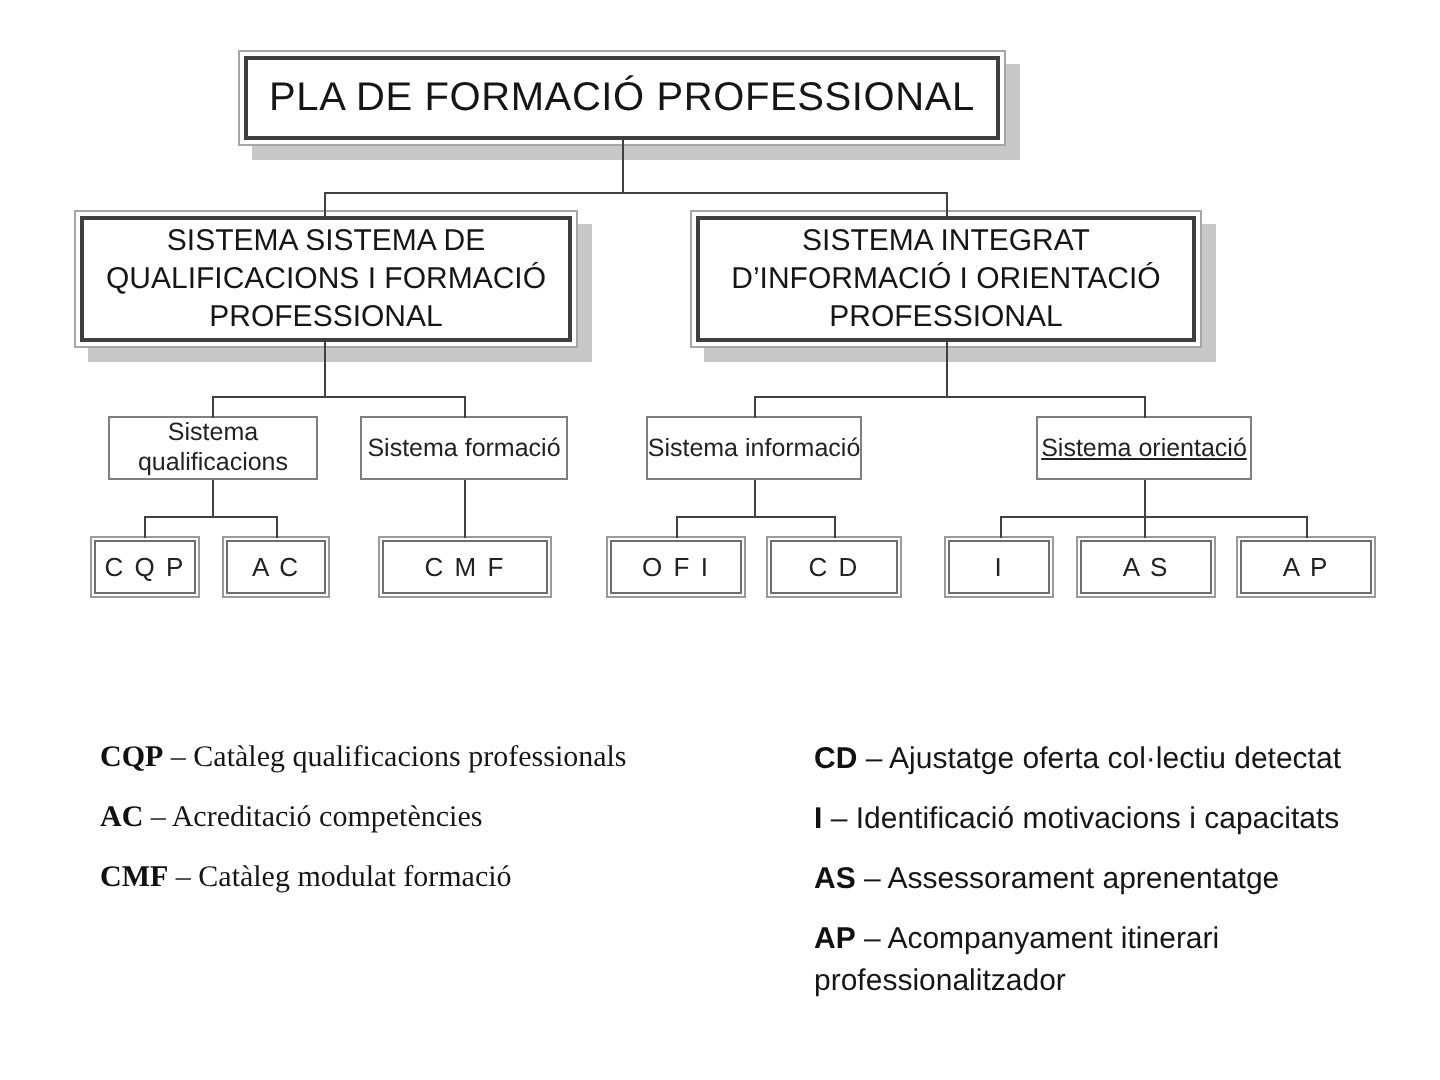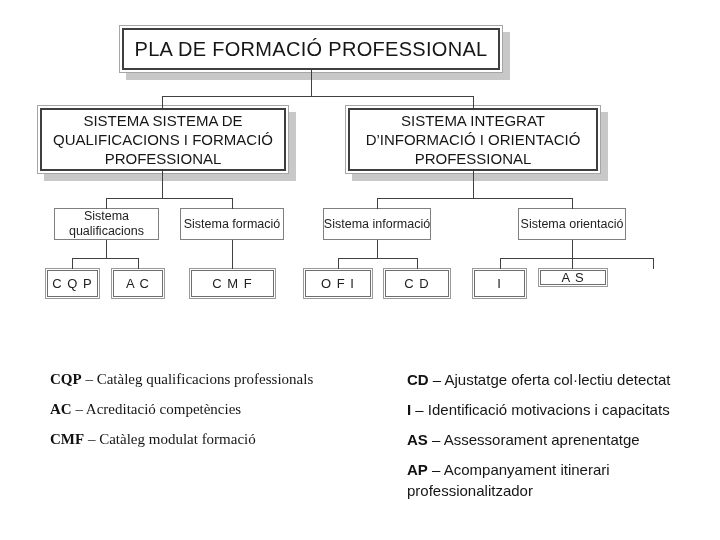--- a/index.html
+++ b/index.html
@@ -65,29 +65,30 @@
 QUALIFICACIONS I FORMACIÓ
 PROFESSIONAL</div>
   <div class="box shadow-box l2" style="left:348px; top:108px; width:250px; height:63px;">SISTEMA INTEGRAT
 D’INFORMACIÓ I ORIENTACIÓ
 PROFESSIONAL</div>
 
   <div class="box l3" style="left:54px;  top:208px; width:105px; height:32px;">Sistema
 qualificacions</div>
   <div class="box l3" style="left:180px; top:208px; width:104px; height:32px;">Sistema formació</div>
   <div class="box l3" style="left:323px; top:208px; width:108px; height:32px;">Sistema informació</div>
-  <div class="box l3" style="left:518px; top:208px; width:108px; height:32px;">Sistema orientació</div>
+  <div class="box l3" style="left:518px; top:208px; width:108px; height:32px;text-decoration:underline;">Sistema orientació</div>
 
   <div class="box l4" style="left:45px;  top:268px; width:55px; height:31px;">C Q P</div>
   <div class="box l4" style="left:111px; top:268px; width:54px; height:31px;text-align:right;">A C</div>
   <div class="box l4" style="left:189px; top:268px; width:87px; height:31px;">C M F</div>
   <div class="box l4" style="left:303px; top:268px; width:70px; height:31px;">O F I</div>
   <div class="box l4" style="left:383px; top:268px; width:68px; height:31px;">C D</div>
   <div class="box l4" style="left:472px; top:268px; width:55px; height:31px;">I</div>
-  <div class="box l4" style="left:538px; top:268px; width:70px; height:19px;">A S</div>
+  <div class="box l4" style="left:538px; top:268px; width:70px; height:31px;">A S</div>
+  <div class="box l4" style="left:618px; top:268px; width:70px; height:31px;">A P</div>
 
   <div class="line vl" style="left:311px; top:70px;  height:27px;"></div>
   <div class="line hl" style="left:162px; top:96px;  width:312px;"></div>
   <div class="line vl" style="left:162px; top:96px;  height:13px;"></div>
   <div class="line vl" style="left:473px; top:96px;  height:13px;"></div>
 
   <div class="line vl" style="left:162px; top:171px; height:28px;"></div>
   <div class="line hl" style="left:106px; top:198px; width:127px;"></div>
   <div class="line vl" style="left:106px; top:198px; height:11px;"></div>
   <div class="line vl" style="left:232px; top:198px; height:11px;"></div>

